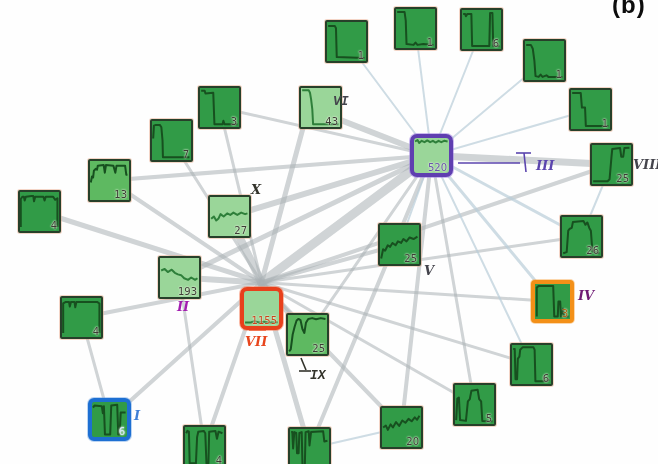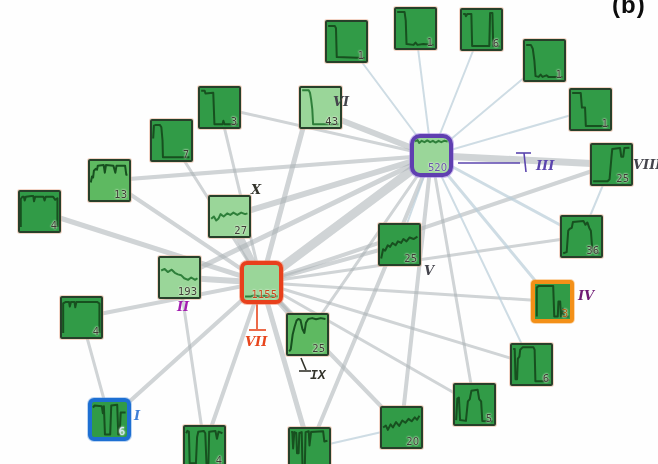--- a/index.html
+++ b/index.html
@@ -5,21 +5,21 @@
   html,body{margin:0;padding:0;background:#ffffff;}
   #canvas{position:relative;width:658px;height:464px;background:#fefefe;overflow:hidden;
           font-family:"DejaVu Sans",sans-serif;}
   #edges{position:absolute;left:0;top:0;width:658px;height:464px;}
   .node{position:absolute;width:43px;height:43px;box-sizing:border-box;
         border:2px solid #27402a;border-radius:2px;
         box-shadow:0 0 0 1px rgba(233,163,132,0.45);}
   .tone-dark{background:#319b47;}
   .tone-mid{background:#5eb961;}
   .tone-light{background:#9ad699;}
-  .border-red{border:4px solid #e8401c;border-radius:7px;box-shadow:0 0 0 1px rgba(245,130,95,0.55);}
+  .border-red{border:4px solid #e8401c;border-radius:7px;box-shadow:0 0 0 1px rgba(245,130,95,0.55);margin-top:26px;}
   .border-purple{border:4px solid #5f3fb0;border-radius:7px;box-shadow:0 0 0 1px rgba(160,130,225,0.55);}
   .border-blue{border:4px solid #1d6fd2;border-radius:6px;box-shadow:0 0 0 1px rgba(120,170,230,0.5);}
   .border-orange{border:4px solid #f39018;border-radius:4px;box-shadow:0 0 0 1px rgba(250,175,90,0.5);}
   .spark{position:absolute;left:0;top:0;width:100%;height:100%;}
   .nval{position:absolute;right:2px;bottom:0;font-size:10px;line-height:11px;
         color:#3d3d35;text-shadow:0 0 2px rgba(235,245,225,0.95),0 0 2px rgba(235,245,225,0.95);}
   .rlabel{position:absolute;font:italic bold 13px "DejaVu Serif",serif;color:#44444c;
           white-space:nowrap;}
   #fig-label{position:absolute;left:612px;top:-9px;font:bold 24px "Liberation Sans",sans-serif;
              color:#0c0c0c;letter-spacing:1px;}
@@ -144,21 +144,21 @@
       <div class="node tone-dark" style="left: 590px; top: 143px;">
         <svg class="spark" viewBox="0 0 100 100" preserveAspectRatio="none">
           <polyline points="3.0,93.0 40.0,93.0 45.0,88.0 50.0,30.0 52.0,10.0 72.0,8.0 75.0,30.0 80.0,30.0 83.0,8.0 96.0,7.0" fill="none" stroke="#17501f" stroke-width="2" vector-effect="non-scaling-stroke" stroke-linejoin="round"></polyline>
         </svg>
         <span class="nval">25</span>
       </div>
       <div class="node tone-dark" style="left: 560px; top: 215px;">
         <svg class="spark" viewBox="0 0 100 100" preserveAspectRatio="none">
           <polyline points="3.0,93.0 12.0,90.0 16.0,35.0 20.0,30.0 25.0,28.0 28.0,13.0 55.0,10.0 60.0,20.0 65.0,14.0 70.0,28.0 74.0,35.0 78.0,88.0 96.0,93.0" fill="none" stroke="#17501f" stroke-width="2" vector-effect="non-scaling-stroke" stroke-linejoin="round"></polyline>
         </svg>
-        <span class="nval">36</span>
+        <span class="nval">26</span>
       </div>
       <div class="node tone-dark border-orange" style="left: 531px; top: 280px;">
         <svg class="spark" viewBox="0 0 100 100" preserveAspectRatio="none">
           <polyline points="5.0,93.0 5.0,10.0 10.0,6.0 52.0,6.0 55.0,93.0 65.0,93.0 67.0,50.0 72.0,50.0 74.0,93.0 80.0,70.0 84.0,93.0 96.0,93.0" fill="none" stroke="#17501f" stroke-width="2" vector-effect="non-scaling-stroke" stroke-linejoin="round"></polyline>
         </svg>
         <span class="nval" style="color: rgb(176, 96, 18);">3</span>
       </div>
       <div class="node tone-dark" style="left: 510px; top: 343px;">
         <svg class="spark" viewBox="0 0 100 100" preserveAspectRatio="none">
           <polyline points="3.0,10.0 7.0,10.0 9.0,88.0 13.0,88.0 15.0,35.0 19.0,30.0 21.0,12.0 27.0,6.0 55.0,6.0 58.0,12.0 60.0,93.0 80.0,93.0 96.0,90.0" fill="none" stroke="#17501f" stroke-width="2" vector-effect="non-scaling-stroke" stroke-linejoin="round"></polyline>
@@ -211,21 +211,21 @@
           <polyline points="3.0,56.0 10.0,50.0 16.0,60.0 22.0,55.0 27.0,44.0 35.0,50.0 44.0,42.0 52.0,46.0 60.0,40.0 70.0,46.0 80.0,40.0 90.0,44.0 96.0,42.0" fill="none" stroke="#2e7f3a" stroke-width="2" vector-effect="non-scaling-stroke" stroke-linejoin="round"></polyline>
         </svg>
         <span class="nval">27</span>
       </div>
       <div class="node tone-light border-red" style="left: 240px; top: 261px;">
         <svg class="spark" viewBox="0 0 100 100" preserveAspectRatio="none">
           <polyline points="3.0,90.0 20.0,90.0 30.0,86.0 42.0,90.0 58.0,88.0 74.0,90.0 96.0,89.0" fill="none" stroke="#2e7f3a" stroke-width="2" vector-effect="non-scaling-stroke" stroke-linejoin="round"></polyline>
         </svg>
         <span class="nval" style="color: rgb(201, 68, 26);">1155</span>
       </div>
-      <div class="node tone-light border-purple" style="left: 410px; top: 134px; border-radius: 10px;">
+      <div class="node tone-light border-purple" style="left: 410px; top: 134px;">
         <svg class="spark" viewBox="0 0 100 100" preserveAspectRatio="none">
           <polyline points="3.0,10.0 10.0,6.0 15.0,14.0 22.0,8.0 30.0,12.0 38.0,7.0 46.0,12.0 54.0,8.0 62.0,13.0 70.0,8.0 78.0,12.0 86.0,8.0 96.0,10.0" fill="none" stroke="#2e7f3a" stroke-width="2" vector-effect="non-scaling-stroke" stroke-linejoin="round"></polyline>
         </svg>
         <span class="nval" style="color: rgb(106, 85, 171);">520</span>
       </div>
       <div class="node tone-dark" style="left: 378px; top: 223px;">
         <svg class="spark" viewBox="0 0 100 100" preserveAspectRatio="none">
           <polyline points="3.0,86.0 8.0,62.0 13.0,66.0 20.0,52.0 26.0,56.0 32.0,46.0 40.0,52.0 46.0,42.0 54.0,46.0 60.0,36.0 68.0,42.0 76.0,32.0 86.0,36.0 96.0,30.0" fill="none" stroke="#17501f" stroke-width="2" vector-effect="non-scaling-stroke" stroke-linejoin="round"></polyline>
         </svg>
         <span class="nval">25</span>
@@ -236,20 +236,20 @@
         </svg>
         <span class="nval">25</span>
       </div>
     </div>
   <div id="labels">
       <div class="rlabel" style="left: 134px; top: 408px; color: rgb(63, 127, 214);">I</div>
       <div class="rlabel" style="left: 177px; top: 299px; color: #a21caf;">II</div>
       <div class="rlabel" style="left: 536px; top: 158px; color: rgb(91, 69, 174);">III</div>
       <div class="rlabel" style="left: 578px; top: 288px; color: #701a75;">IV</div>
       <div class="rlabel" style="left: 424px; top: 263px; color: rgb(68, 68, 76);">V</div>
-      <div class="rlabel" style="left: 333px; top: 94px; color: rgb(68, 68, 76);">VI</div>
+      <div class="rlabel" style="left: 333px; top: 94px; color: rgb(68, 68, 76); font-family: Liberation Mono, monospace;">VI</div>
       <div class="rlabel" style="left: 245px; top: 334px; color: rgb(232, 69, 28);">VII</div>
       <div class="rlabel" style="left: 633px; top: 157px; color: rgb(68, 68, 76);">VIII</div>
       <div class="rlabel" style="left: 310px; top: 368px; color: rgb(51, 51, 43); font-family: Liberation Mono, monospace;">IX</div>
       <div class="rlabel" style="left: 251px; top: 182px; color: rgb(51, 51, 43);">X</div>
     </div>
   <div id="fig-label">(b)</div>
 </div>
 
 </body></html>

